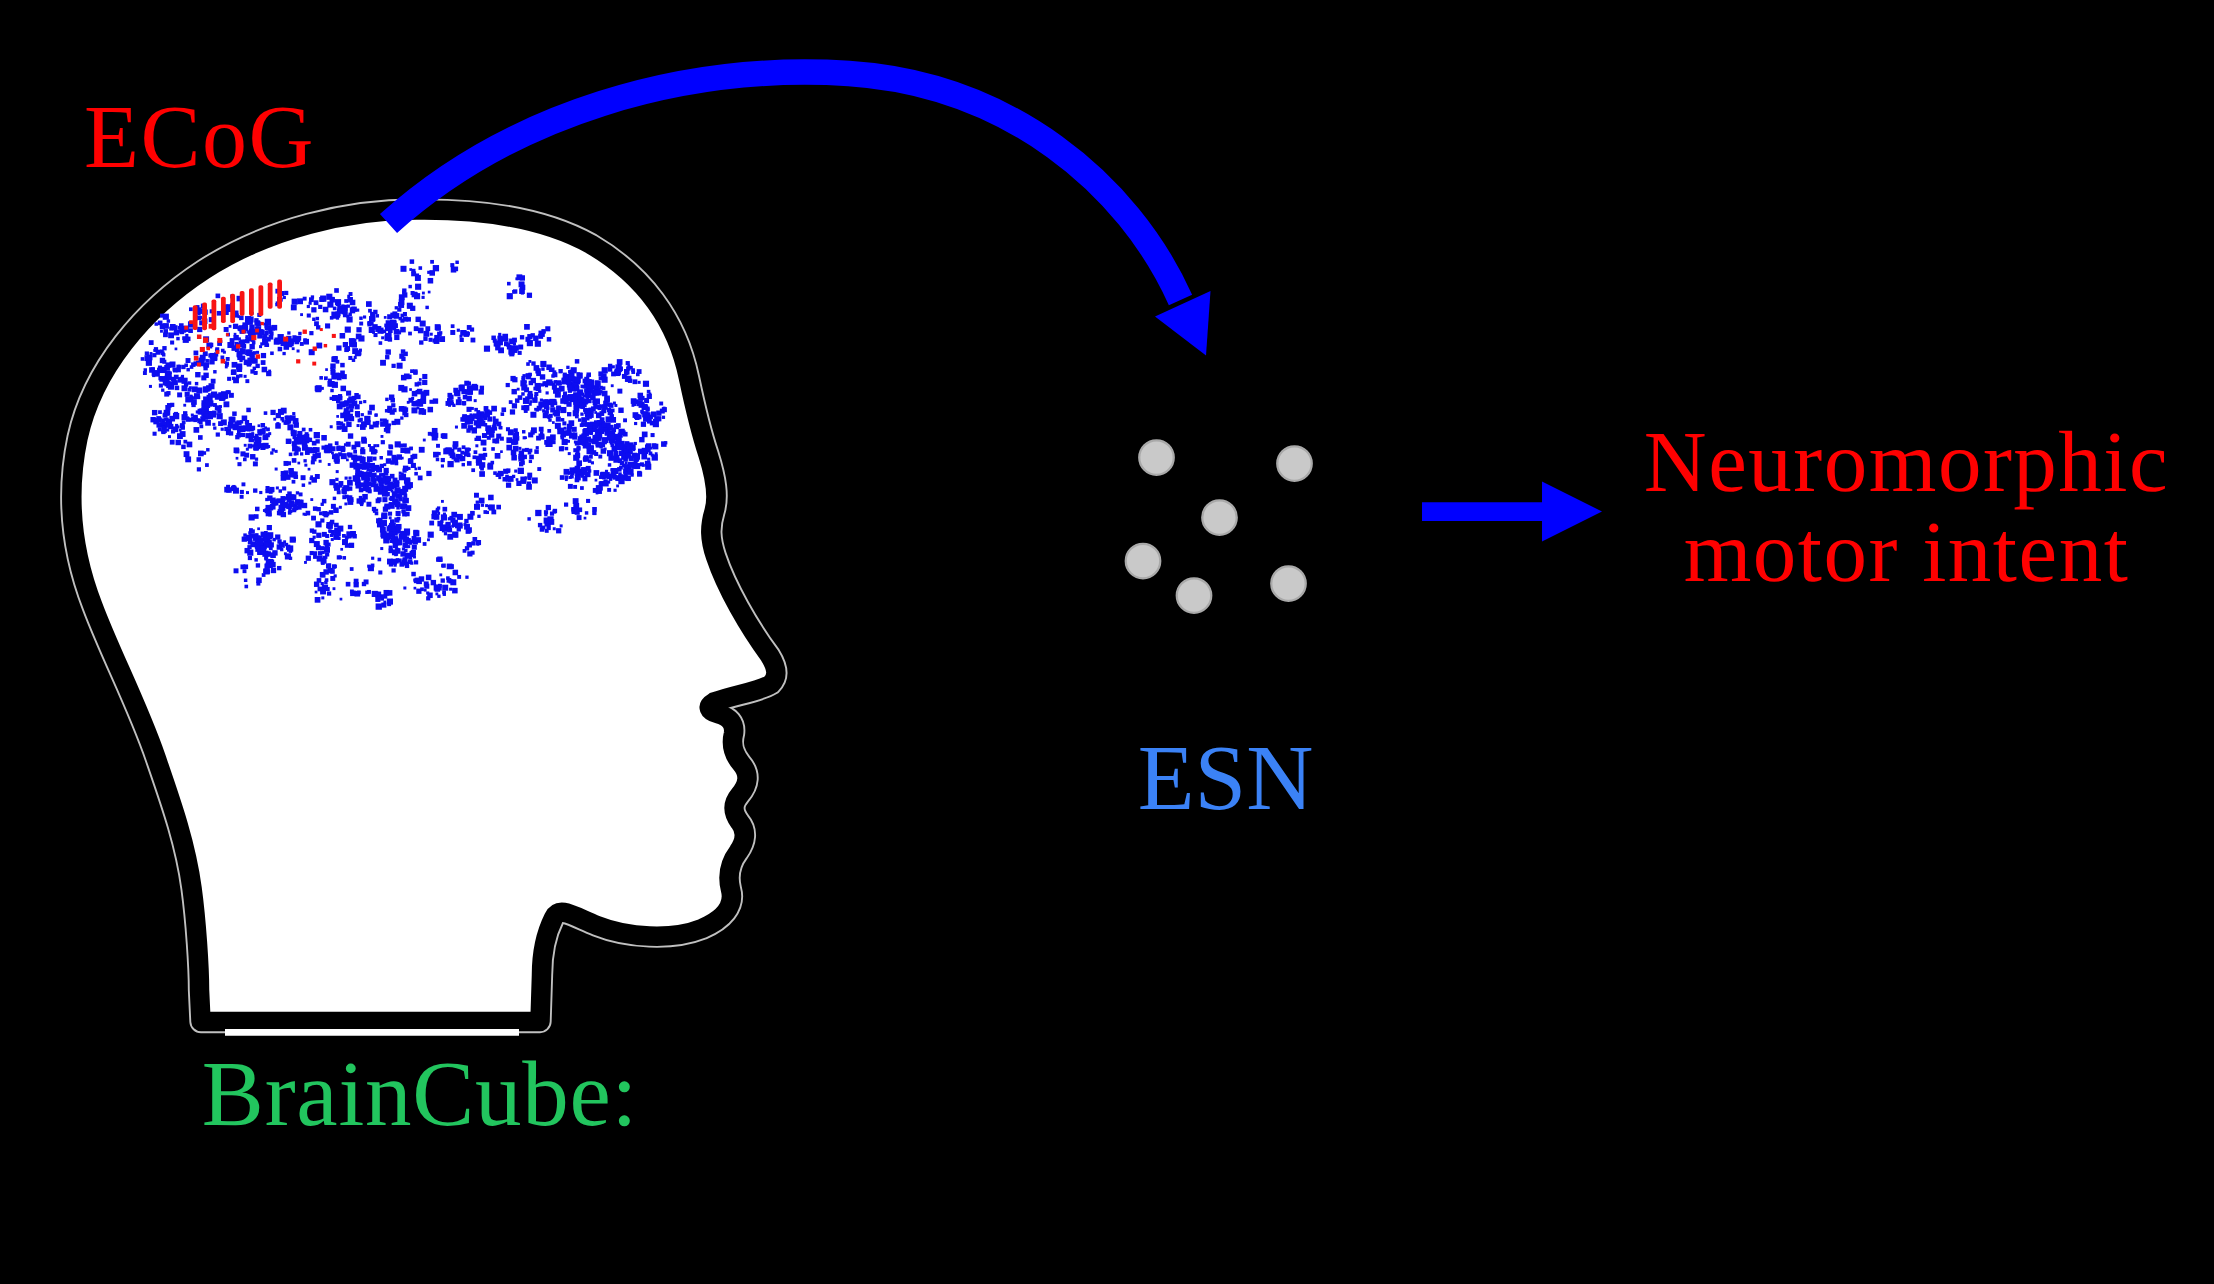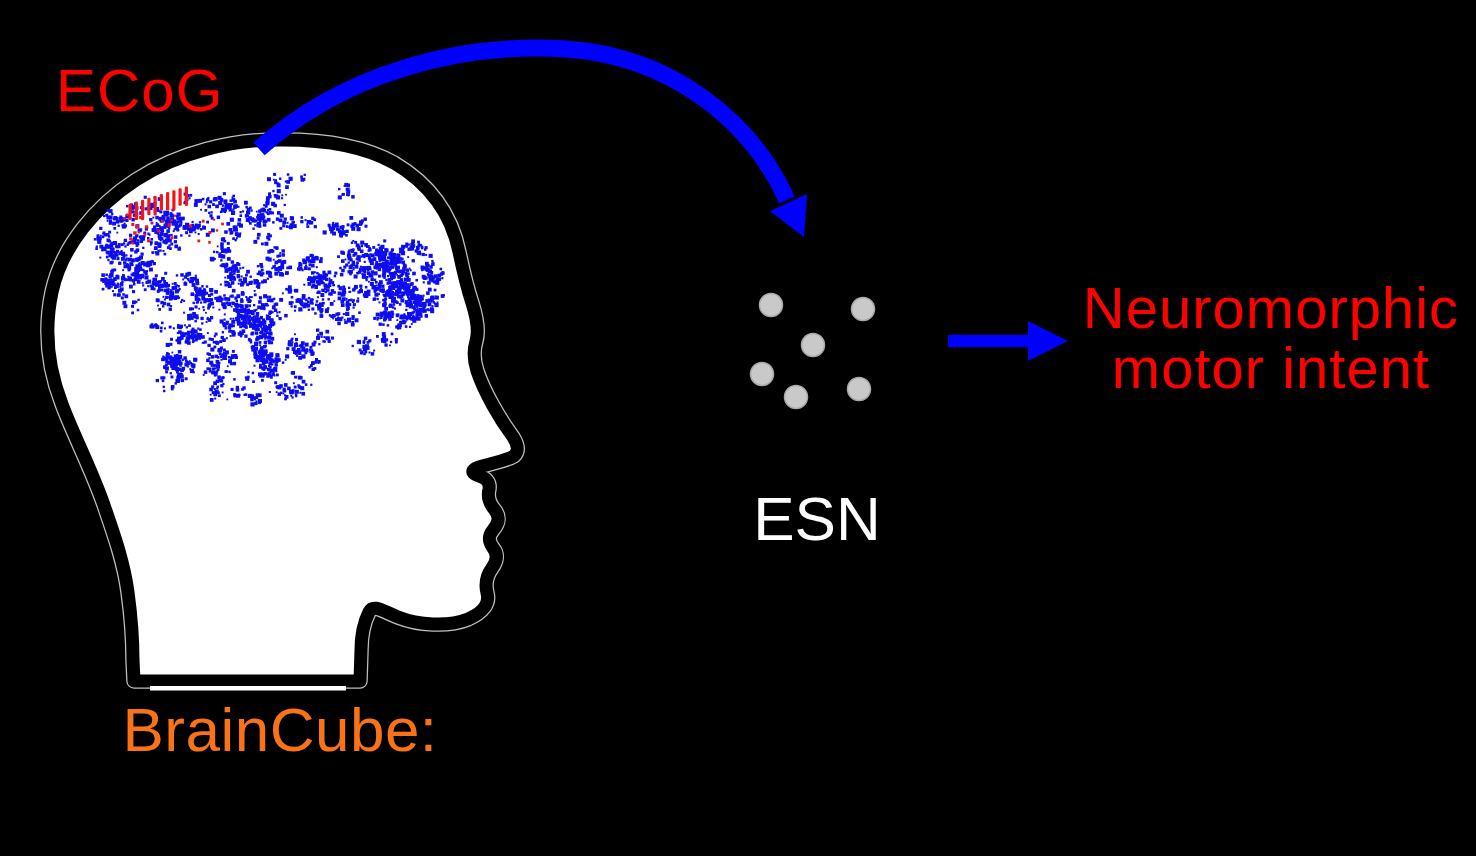--- a/index.html
+++ b/index.html
@@ -1,21 +1,21 @@
 <!DOCTYPE html>
 <html><head>
 <meta charset="utf-8">
 <style>
   html,body{margin:0;padding:0;background:#000;}
   .stage{
     position:relative;
     width:1476px;height:856px;
     background:#000;
     overflow:hidden;
-    font-family:Liberation Sans, sans-serif;
+    font-family:Liberation Serif, serif;
   }
   .stage svg{position:absolute;left:0;top:0;}
   .label{position:absolute;white-space:nowrap;}
   .center{text-align:center;}
   #ecog-label{left:56px;top:61px;font-size:60px;line-height:60px;letter-spacing:1px;}
   #esn-label{left:617px;top:488px;width:400px;font-size:62px;line-height:62px;}
   #motor-label{left:1061px;top:278px;width:420px;font-size:58px;line-height:60px;letter-spacing:1px;}
   #braincube-label{left:74px;top:701px;width:412px;font-size:62px;line-height:58px;letter-spacing:0.5px;}
 </style>
 </head>
@@ -3107,26 +3107,26 @@
         <circle cx="859" cy="389" r="11.5" fill="#c9c9c9" stroke="#a9a9a9" stroke-width="1.5"></circle>
       </g>
     <g id="output-arrow">
         <line x1="948" y1="341" x2="1030" y2="341" stroke="#0000ff" stroke-width="12.5"></line>
         <polygon points="1068,341 1028,321 1028,361" fill="#0000ff"></polygon>
       </g>
   </svg>
 
   <div class="label" id="ecog-label" style="color: rgb(255, 0, 0);">ECoG</div>
 
-  <div class="label center" id="esn-label" style="color: #ffffff;">
+  <div class="label center" id="esn-label" style="color: #3b82f6;">
     <div>ESN</div>
   </div>
 
   <div class="label center" id="motor-label" style="color: rgb(255, 0, 0);">
     <div>Neuromorphic</div>
     <div>motor intent</div>
   </div>
 
-  <div class="label center" id="braincube-label" style="color: #f97316;">
+  <div class="label center" id="braincube-label" style="color: #22c55e;">
     <div>BrainCube:</div>
   </div>
 
 </div>
 
 </body></html>

